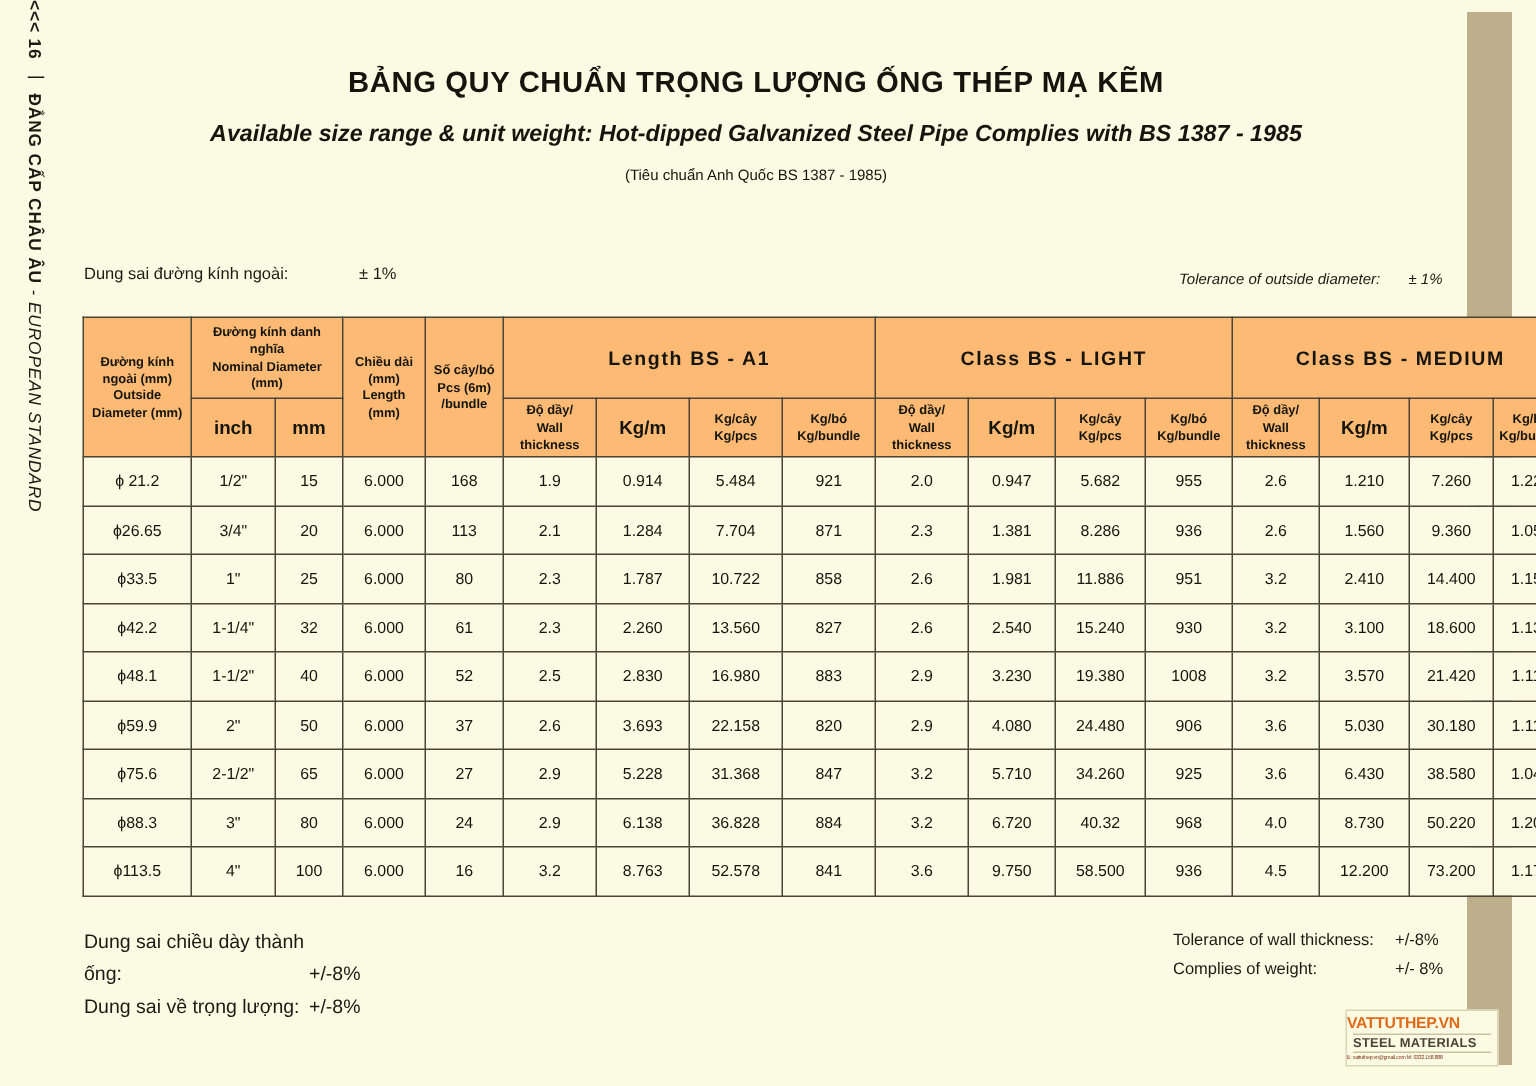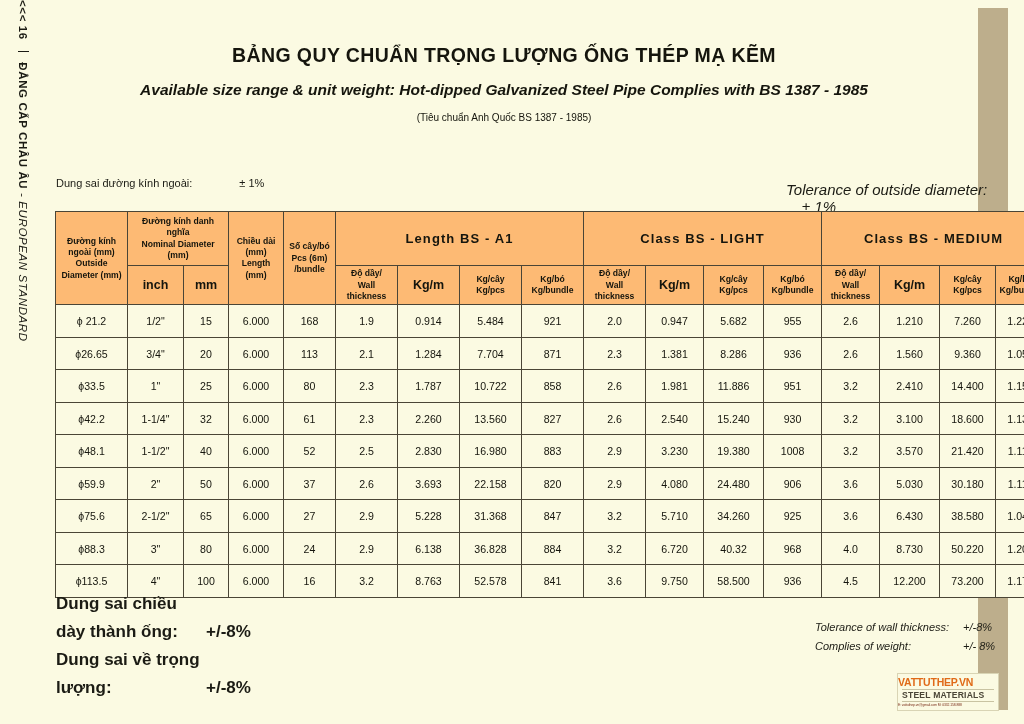--- a/index.html
+++ b/index.html
@@ -119,21 +119,21 @@
     color: #1b1b14;
   }
   #tol-top-left .val {
     display: inline-block;
     margin-left: 44px;
   }
   #tol-top-right {
     position: absolute;
     left: 786px;
     top: 181px;
-    font-size: 15px;
+    font-size: 10px;
     font-style: italic;
     color: #1b1b14;
   }
   #tol-top-right .val {
     display: inline-block;
     margin-left: 16px;
   }
 
   
   #table-wrap {
@@ -178,39 +178,37 @@
     font-size: 10.6px;
   }
   tbody tr td:first-child {
     font-size: 10.6px;
   }
 
   
   #tol-bot-left {
     position: absolute;
     left: 56px;
-    top: 590px;
-    font-size: 17px;
-    font-weight: bold;
+    top: 617px;
+    font-size: 13px;
+    font-weight: normal;
     color: #1b1b14;
     line-height: 1.65;
   }
   #tol-bot-left .lbl {
     display: inline-block;
     width: 150px;
   }
   #tol-bot-right {
     position: absolute;
     left: 782px;
     top: 618px;
     font-size: 11px;
-    font-style: italic;
     color: #1b1b14;
     line-height: 1.7;
-    margin-left: 33px;
   }
   #tol-bot-right .lbl {
     display: inline-block;
     width: 148px;
   }
 
   
   #logo {
     position: absolute;
     left: 897px;

